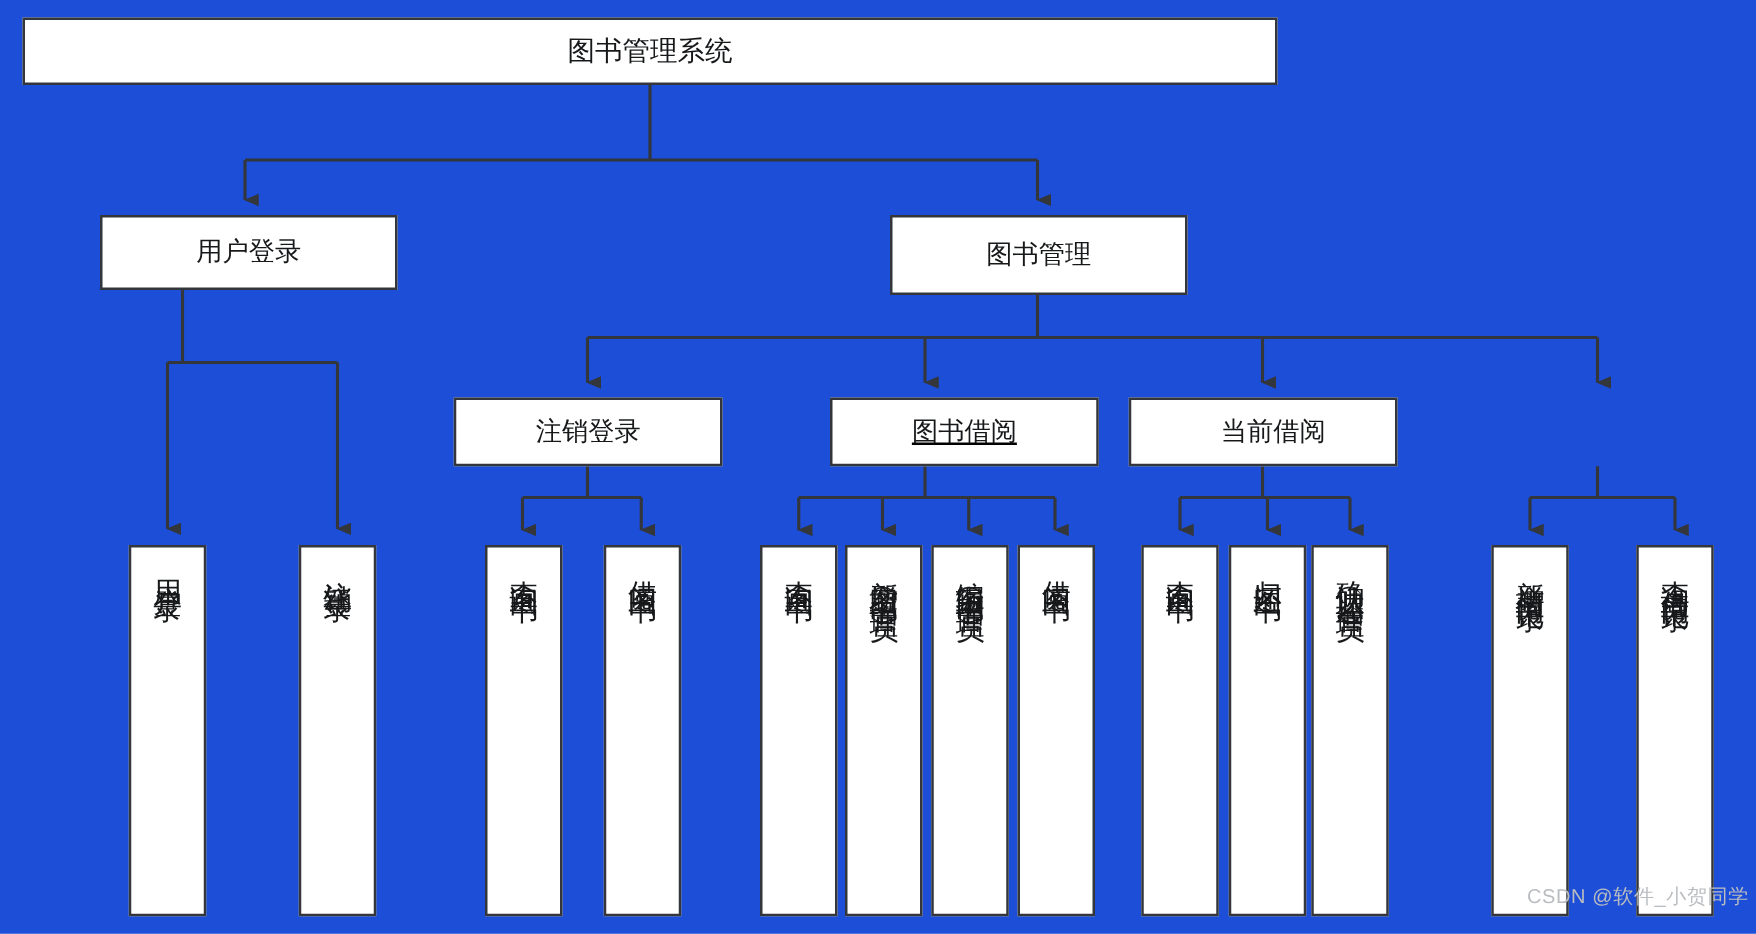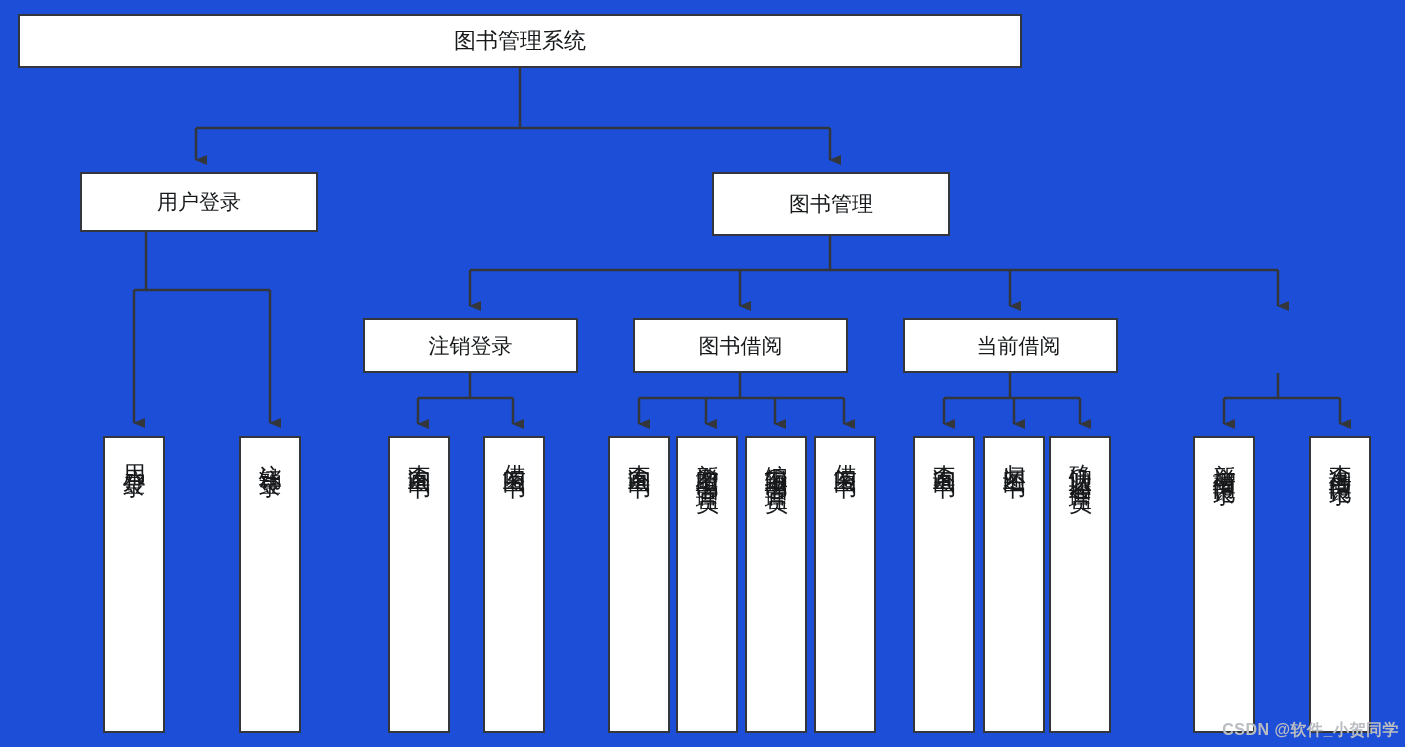--- a/index.html
+++ b/index.html
@@ -8,22 +8,22 @@
   #canvas{position:relative;width:1405px;height:747px;background:#1d4ed8;}
   svg.wires{position:absolute;left:0;top:0;width:1405px;height:747px;}
   .node{position:absolute;box-sizing:border-box;background:#ffffff;
         border:2.5px solid #33373b;display:flex;align-items:center;
         justify-content:center;}
   .node .lbl{color:#16181a;font-size:21px;line-height:1.1;white-space:nowrap;}
   .node.root .lbl{font-size:22px;}
   .node.leaf{align-items:flex-start;padding-top:8px;}
   .node.leaf .lbl{writing-mode:vertical-rl;text-orientation:upright;
         letter-spacing:4px;font-size:23px;white-space:nowrap;}
-  .watermark{position:absolute;right:6px;bottom:6px;color:#b9bcc0;
-        font-size:16px;letter-spacing:.5px;white-space:nowrap;font-weight:bold;}
+  .watermark{position:absolute;right:6px;bottom:19px;color:#b9bcc0;
+        font-size:16px;letter-spacing:.5px;white-space:nowrap;}
 </style>
 </head>
 <body>
 
 <div id="canvas">
 
   <svg class="wires" viewBox="0 0 1405 747" xmlns="http://www.w3.org/2000/svg">
     <defs>
       <marker id="ah" markerWidth="10" markerHeight="12" refX="5" refY="11" orient="auto" markerUnits="userSpaceOnUse">
         <path d="M0,0 L10,0 L5,12 Z" fill="#33373b"></path>
@@ -81,21 +81,21 @@
   <div class="node" style="left:80px;top:172px;width:238px;height:60px;">
     <span class="lbl">用户登录</span>
   </div>
   <div class="node" style="left:712px;top:172px;width:238px;height:64px;">
     <span class="lbl">图书管理</span>
   </div>
 
   <div class="node" style="left:363px;top:318px;width:215px;height:55px;">
     <span class="lbl">注销登录</span>
   </div>
-  <div class="node" style="left:633px;top:318px;width:215px;height:55px;">
+  <div class="node" style="left:664px;top:318px;width:215px;height:55px;text-decoration:underline;">
     <span class="lbl">图书借阅</span>
   </div>
   <div class="node" style="left:903px;top:318px;width:215px;height:55px;padding-left:16px;">
     <span class="lbl">当前借阅</span>
   </div>
 
   <div class="node leaf" style="left:103px;top:436px;width:62px;height:297px;">
     <span class="lbl">用户登录</span>
   </div>
   <div class="node leaf" style="left:239px;top:436px;width:62px;height:297px;">

